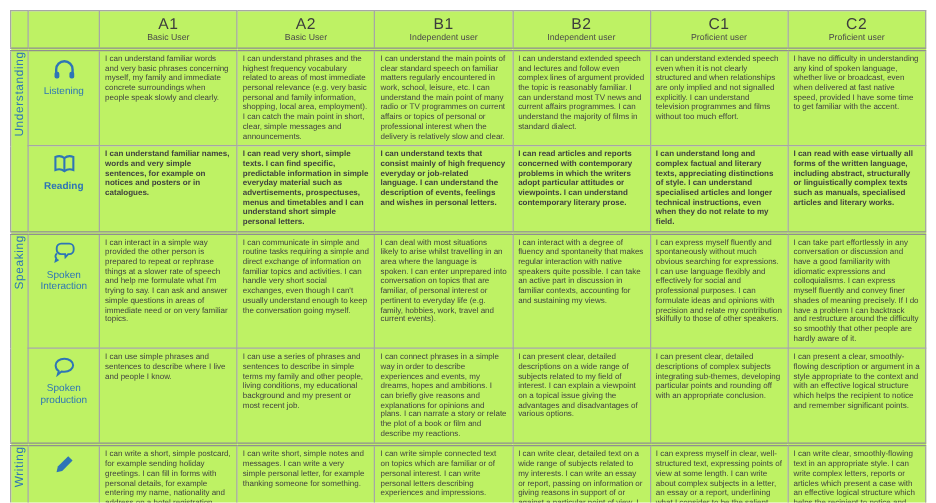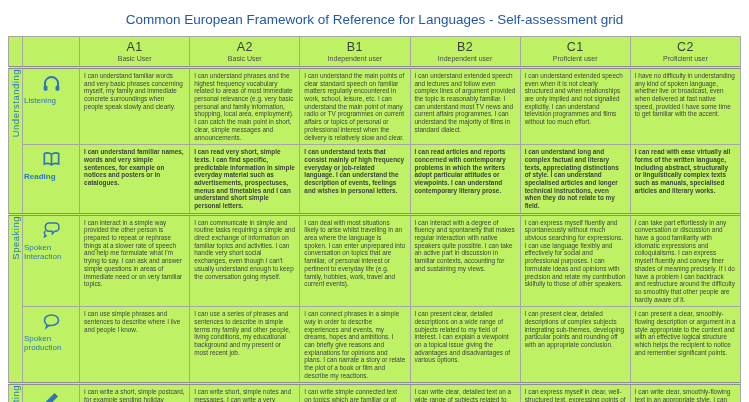--- a/index.html
+++ b/index.html
@@ -11,37 +11,36 @@
   table.grid td, table.grid th { border: 1px solid #a6a6a6; vertical-align: top; background: #bef264; }
   col.c-cat  { width: 14px; }
   col.c-icon { width: 57px; }
   col.c-lvl  { width: 110px; }
   th.level-cell { vertical-align: middle; text-align: center; padding: 3px 2px 4px 2px; font-weight: normal; }
   .level-code { font-size: 12.5px; color: #3d3d3d; letter-spacing: 0.5px; }
   .level-user { font-size: 7px; color: #4a4a4a; margin-top: 1px; }
   td.cat-cell { vertical-align: middle; text-align: center; }
   .vert { writing-mode: vertical-rl; transform: rotate(180deg); margin: 0 auto;
     color: #2e75b6; font-size: 9.5px; letter-spacing: 0.5px; white-space: nowrap; }
-  td.skill-cell { vertical-align: middle; padding: 3px 1px; }
+  td.skill-cell { vertical-align: middle; text-align: center; padding: 3px 1px; }
   .skill-icon { display: flex; justify-content: center; align-items: center; height: 22px; }
   .skill-label { color: #2e75b6; font-size: 8px; line-height: 1.15; margin-top: 2px; }
   td.desc { font-size: 6.4px; line-height: 1.2; color: #3f3f3f; padding: 3px 4px; }
   tr.group-start td { border-top: 3px double #8f8f8f; }
   tr.r-listening { height: 66px; }
   tr.r-reading { height: 53px; font-weight: bold; }
   tr.r-interaction { height: 70px; }
   tr.r-production { height: 60px; margin-left: 24px; }
   tr.r-writing { height: 71px; }
 </style>
 </head>
 <body>
 
 <div class="page">
 
-  <div class="title">Common European Framework of Reference for Languages - Self-assessment grid</div>
 
   <table class="grid">
     <colgroup>
       <col class="c-cat">
         <col class="c-icon">
       <col class="c-lvl">
         <col class="c-lvl">
         <col class="c-lvl">
       <col class="c-lvl">
         <col class="c-lvl">

